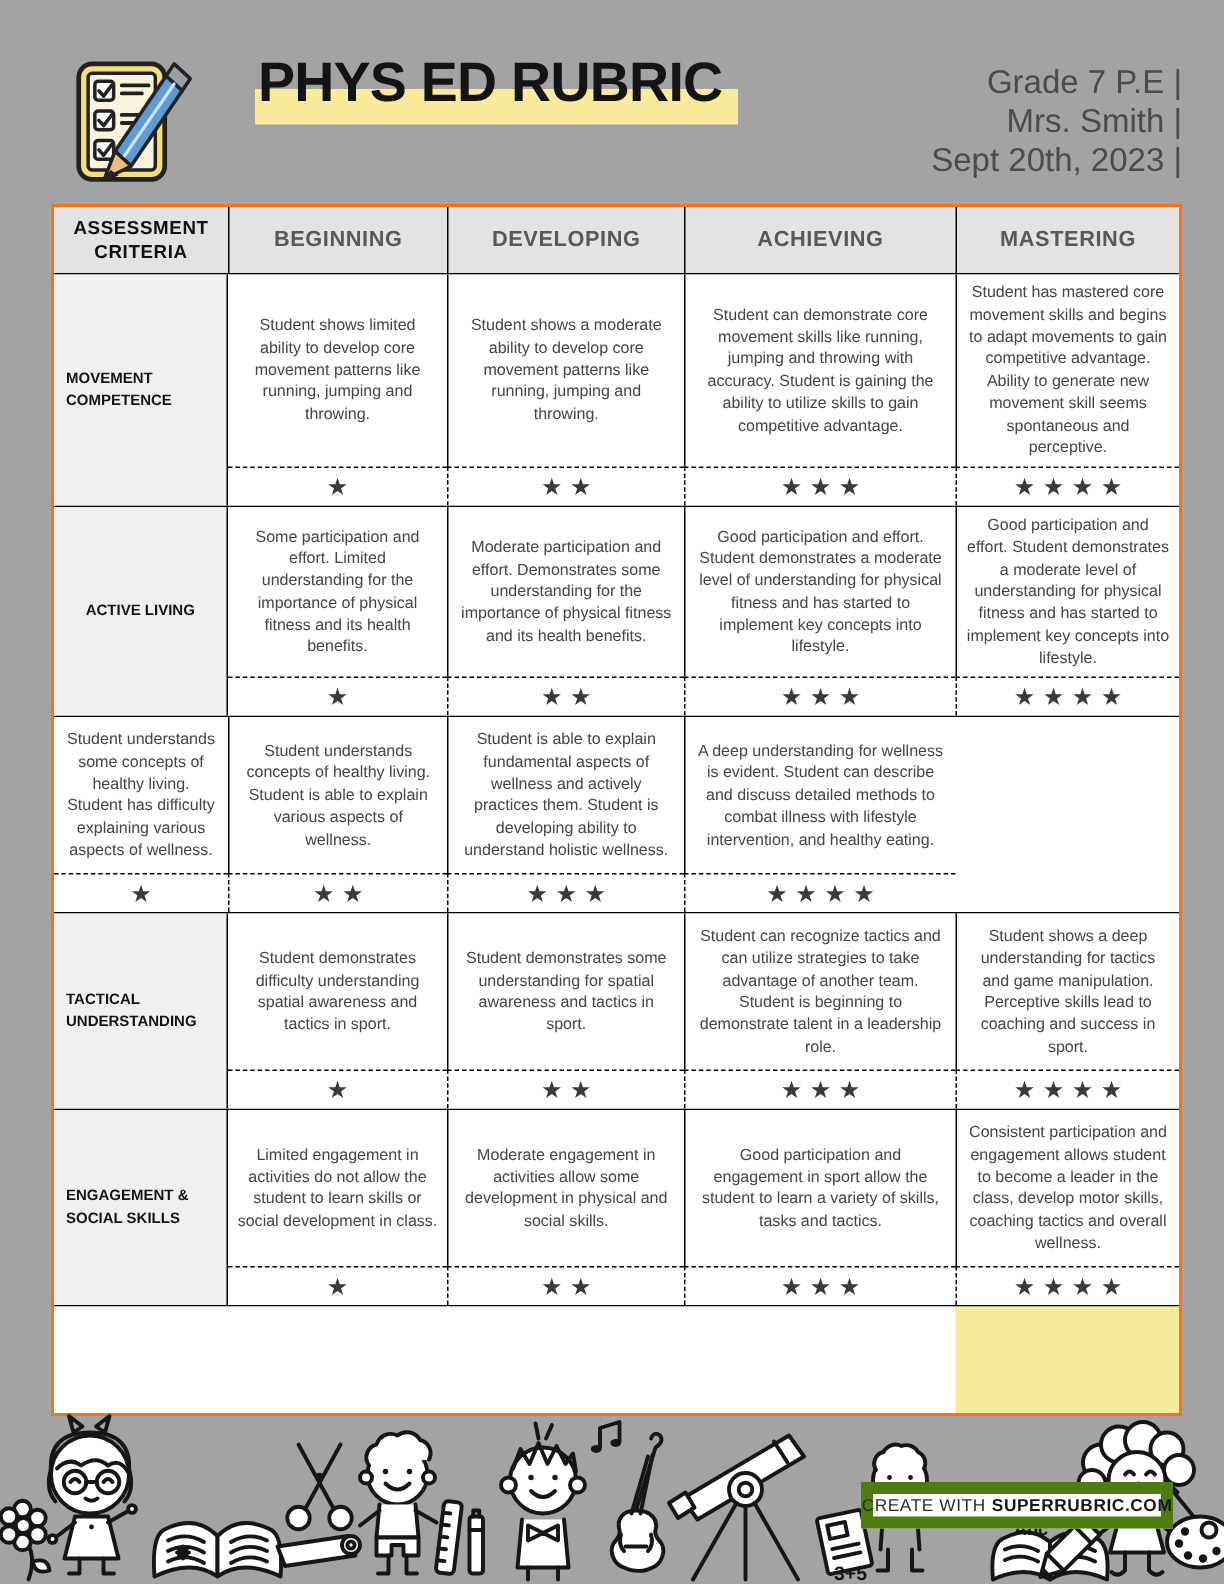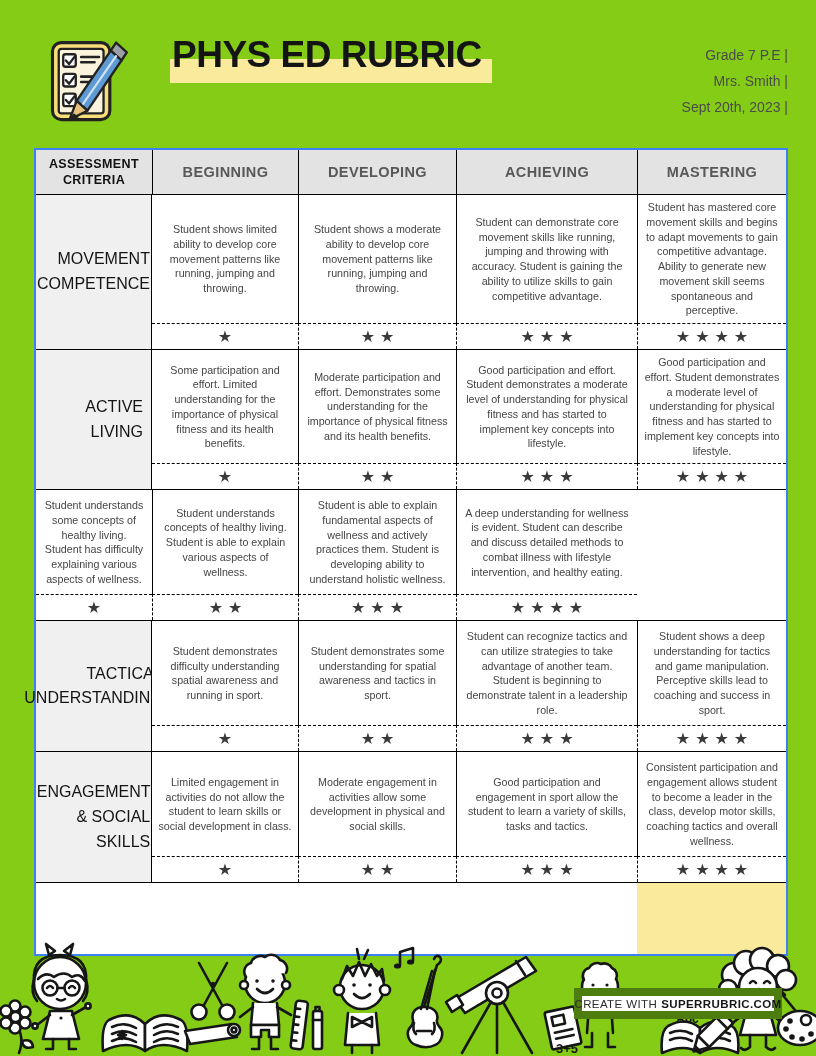--- a/index.html
+++ b/index.html
@@ -1,40 +1,40 @@
 <!DOCTYPE html>
 <html><head>
 <meta charset="utf-8">
 <style>
   * { margin:0; padding:0; box-sizing:border-box; }
   html,body { background:#fff; }
   body { font-family:"Liberation Sans", sans-serif; }
-  .page { position:relative; width:816px; height:1056px; margin:0 auto; background:#84cc16; overflow:hidden; }
+  .page { position:relative; width:816px; height:1056px; margin:0 auto; background:#a3a3a3; overflow:hidden; }
 
   
   .header { position:absolute; top:36px; left:48px; right:28px; display:flex; align-items:flex-start; }
   .logo { width:86px; height:92px; flex:0 0 auto; }
   .title-block { margin-left:36px; flex:1 1 auto; }
   .title { font-size:37px; font-weight:800; letter-spacing:-0.5px; color:#141414; line-height:1.05; }
   .title .hl { background:linear-gradient(to bottom, transparent 52%, #FAEB9C 52%); padding:0 10px 8px 2px; }
   .subtitle { margin-top:8px; font-size:23px; color:#1d1d1d; }
   .subtitle .bar { font-weight:700; font-size:25px; margin-right:6px; }
-  .meta { text-align:right; font-size:14px; line-height:26px; color:#4b4b4b; margin-top:6px; white-space:nowrap; }
+  .meta { text-align:right; font-size:22px; line-height:26px; color:#4b4b4b; margin-top:6px; white-space:nowrap; }
 
   
-  .rubric { position:absolute; left:34px; top:148px; width:754px; border:2px solid #3b82f6; background:#fff; }
+  .rubric { position:absolute; left:34px; top:136px; width:754px; border:2px solid #f97316; background:#fff; }
   .hrow, .trow, .frow { display:grid; grid-template-columns:116px 146px 158px 181px 1fr; }
   .hrow { background:#E3E3E3; }
   .hcell { height:44px; display:flex; align-items:center; justify-content:center; text-align:center;
            font-weight:700; font-size:14.5px; letter-spacing:0.4px; color:#585858; }
   .hcell.first { font-size:12.5px; color:#111; line-height:1.3; padding:0 10px; }
   .hcell + .hcell { border-left:1.4px solid #000; }
   .trow { border-top:1.4px solid #000; }
   .crit { background:#F0F0F0; border-right:1.4px solid #000; display:flex; align-items:center; justify-content:center;
-          text-align:right; font-weight:400; font-size:16px; color:#141414; line-height:1.55; padding:0 8px; }
+          text-align:left; font-weight:700; font-size:10px; color:#141414; line-height:1.55; padding:0 8px; }
   .lvl { display:flex; flex-direction:column; background:#fff; }
   .desc { flex:1 1 auto; min-height:104px; display:flex; align-items:center; justify-content:center; text-align:center;
           font-size:10.7px; line-height:1.38; color:#454545; padding:5px 6px; }
   .stars { height:26px; display:flex; align-items:center; justify-content:center; font-size:16px; color:#3A3A3A;
            letter-spacing:5px; text-indent:5px; border-top:1.4px dashed #000; }
   .lvl + .lvl .desc { border-left:1.4px solid #000; }
   .lvl + .lvl .stars { border-left:1.4px dashed #000; }
   .frow { border-top:1.4px solid #000; height:72px; }
   .fcell { background:#fff; }
   .fcell.highlight { background:#FAEB9C; }
@@ -147,21 +147,21 @@
       </div>
       <div class="lvl">
         <div class="desc">A deep understanding for wellness is evident. Student can describe and discuss detailed methods to combat illness with lifestyle intervention, and healthy eating.</div>
         <div class="stars">★★★★</div>
       </div>
     </div>
 
     <div class="trow">
       <div class="crit">TACTICAL UNDERSTANDING</div>
       <div class="lvl">
-        <div class="desc">Student demonstrates difficulty understanding spatial awareness and running in sport.</div>
+        <div class="desc">Student demonstrates difficulty understanding spatial awareness and tactics in sport.</div>
         <div class="stars">★</div>
       </div>
       <div class="lvl">
         <div class="desc">Student demonstrates some understanding for spatial awareness and tactics in sport.</div>
         <div class="stars">★★</div>
       </div>
       <div class="lvl">
         <div class="desc">Student can recognize tactics and can utilize strategies to take advantage of another team. Student is beginning to demonstrate talent in a leadership role.</div>
         <div class="stars">★★★</div>
       </div>

